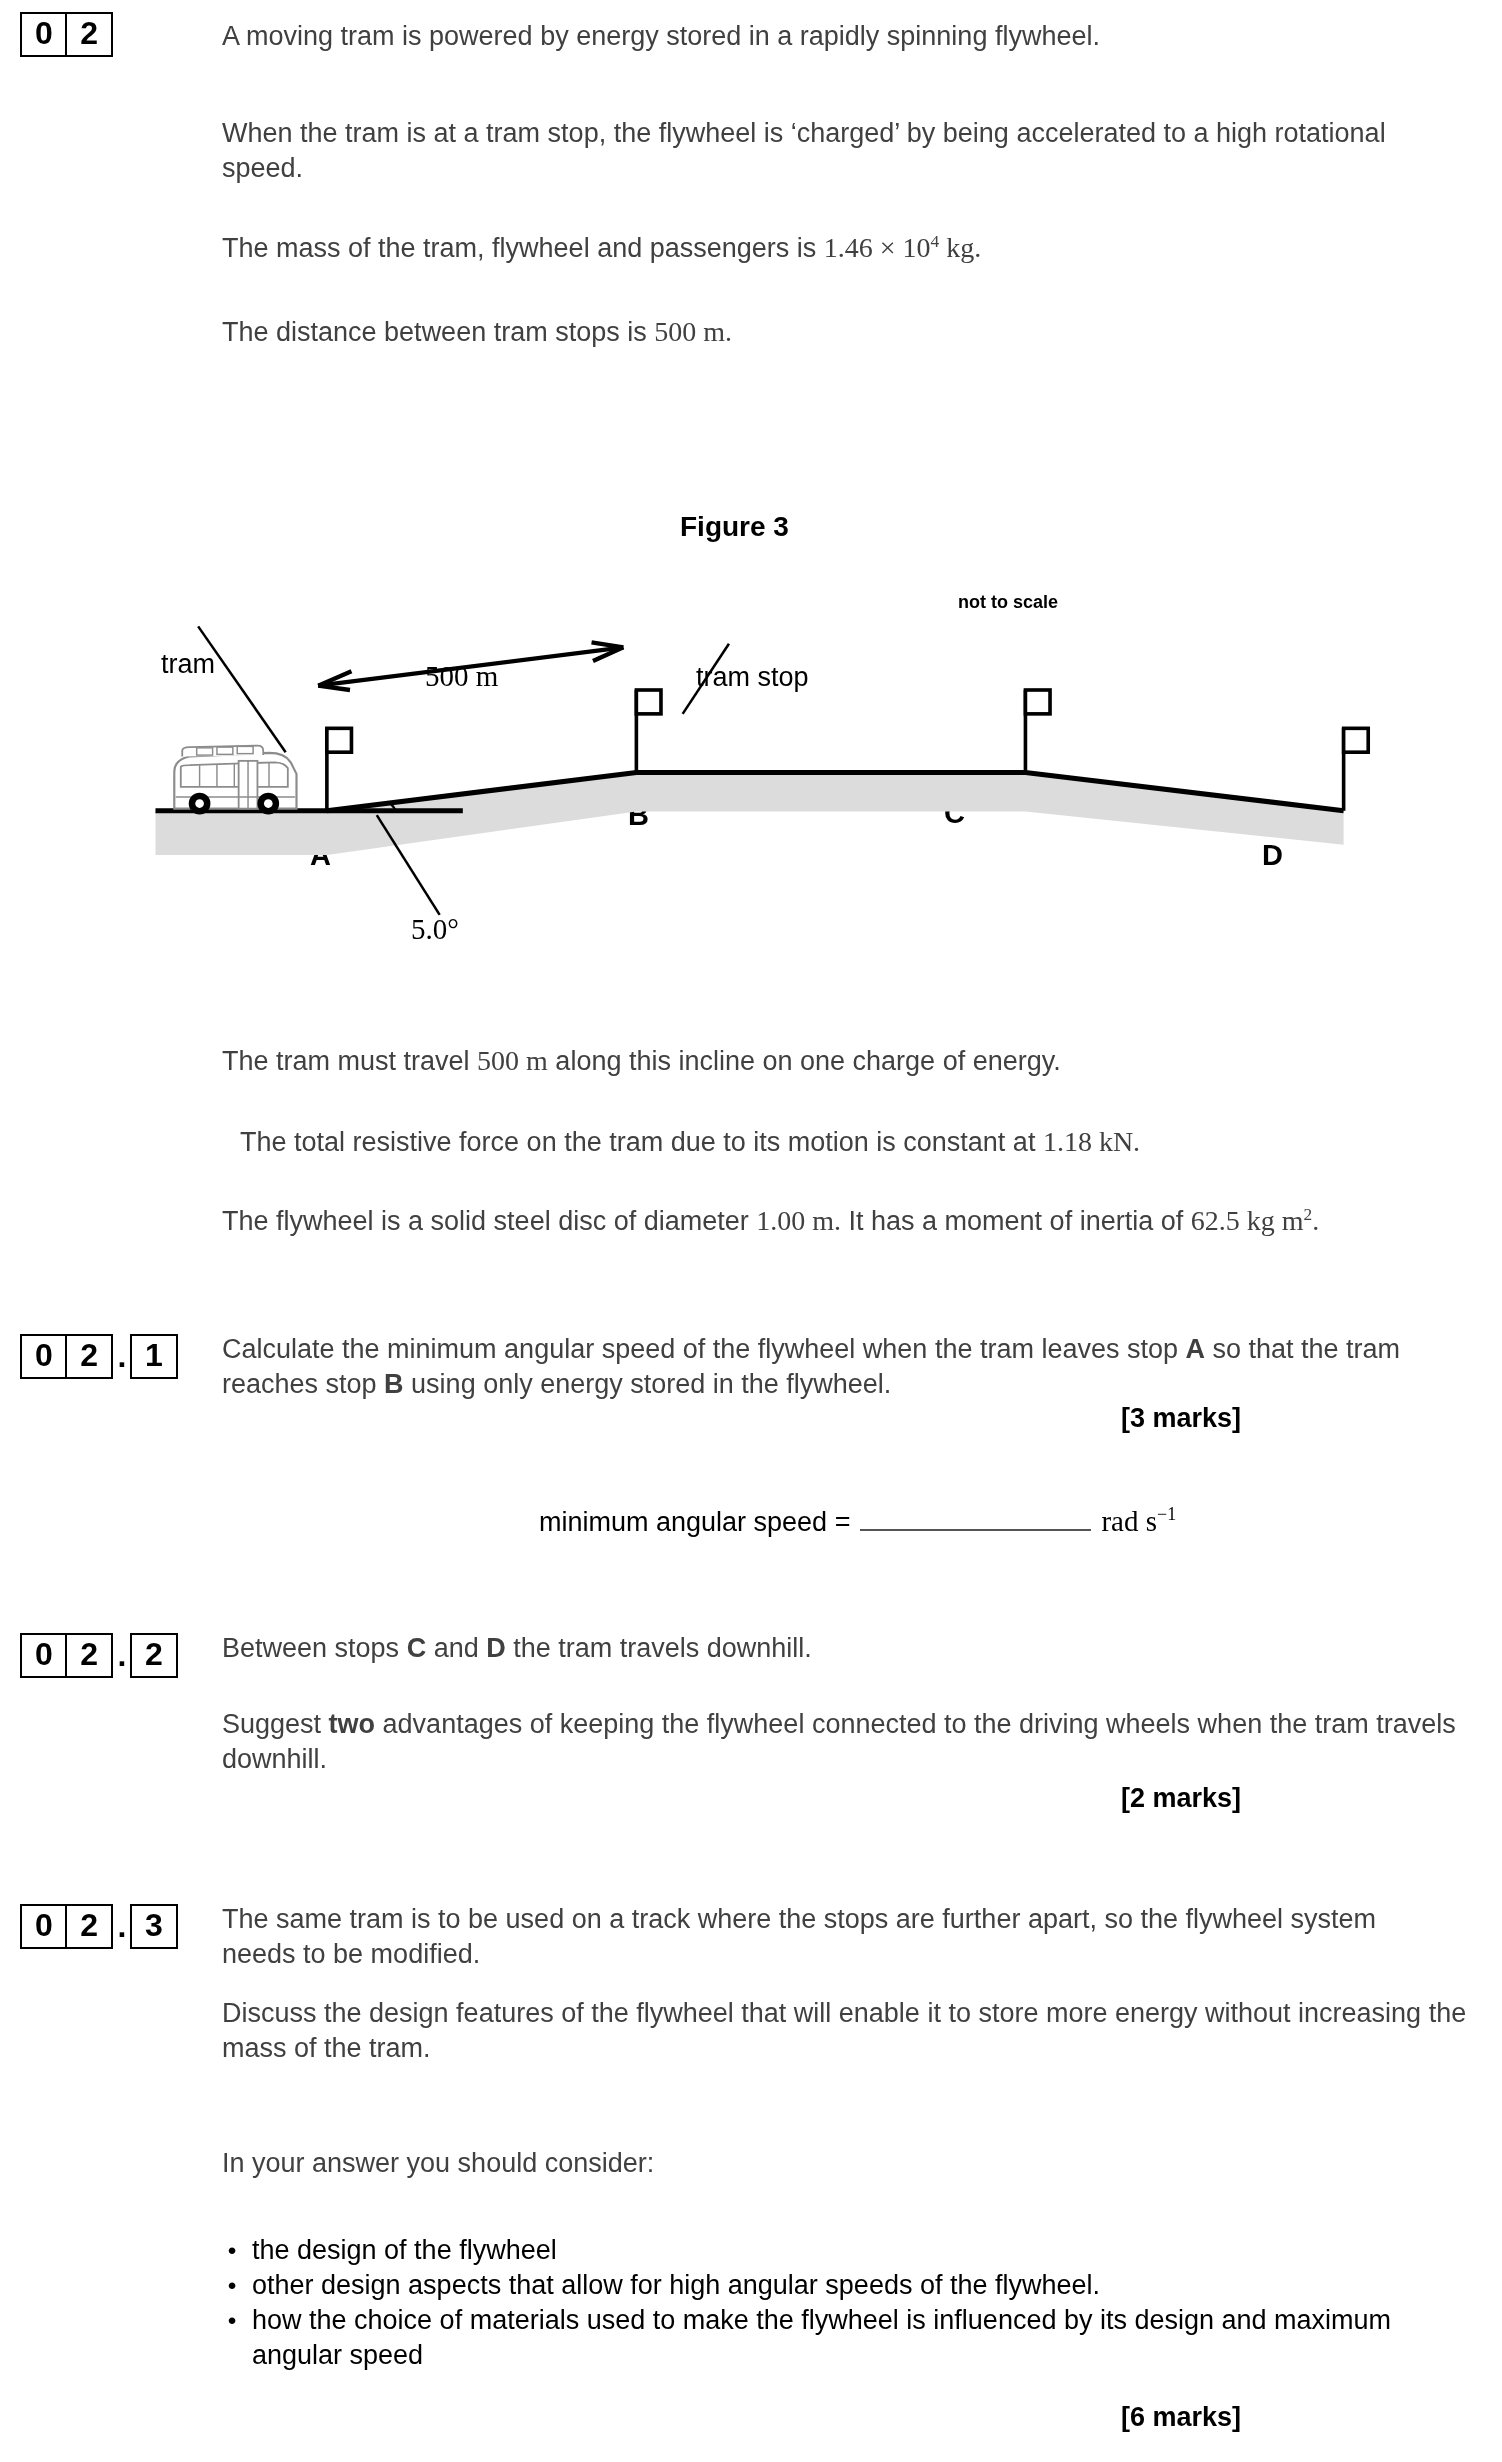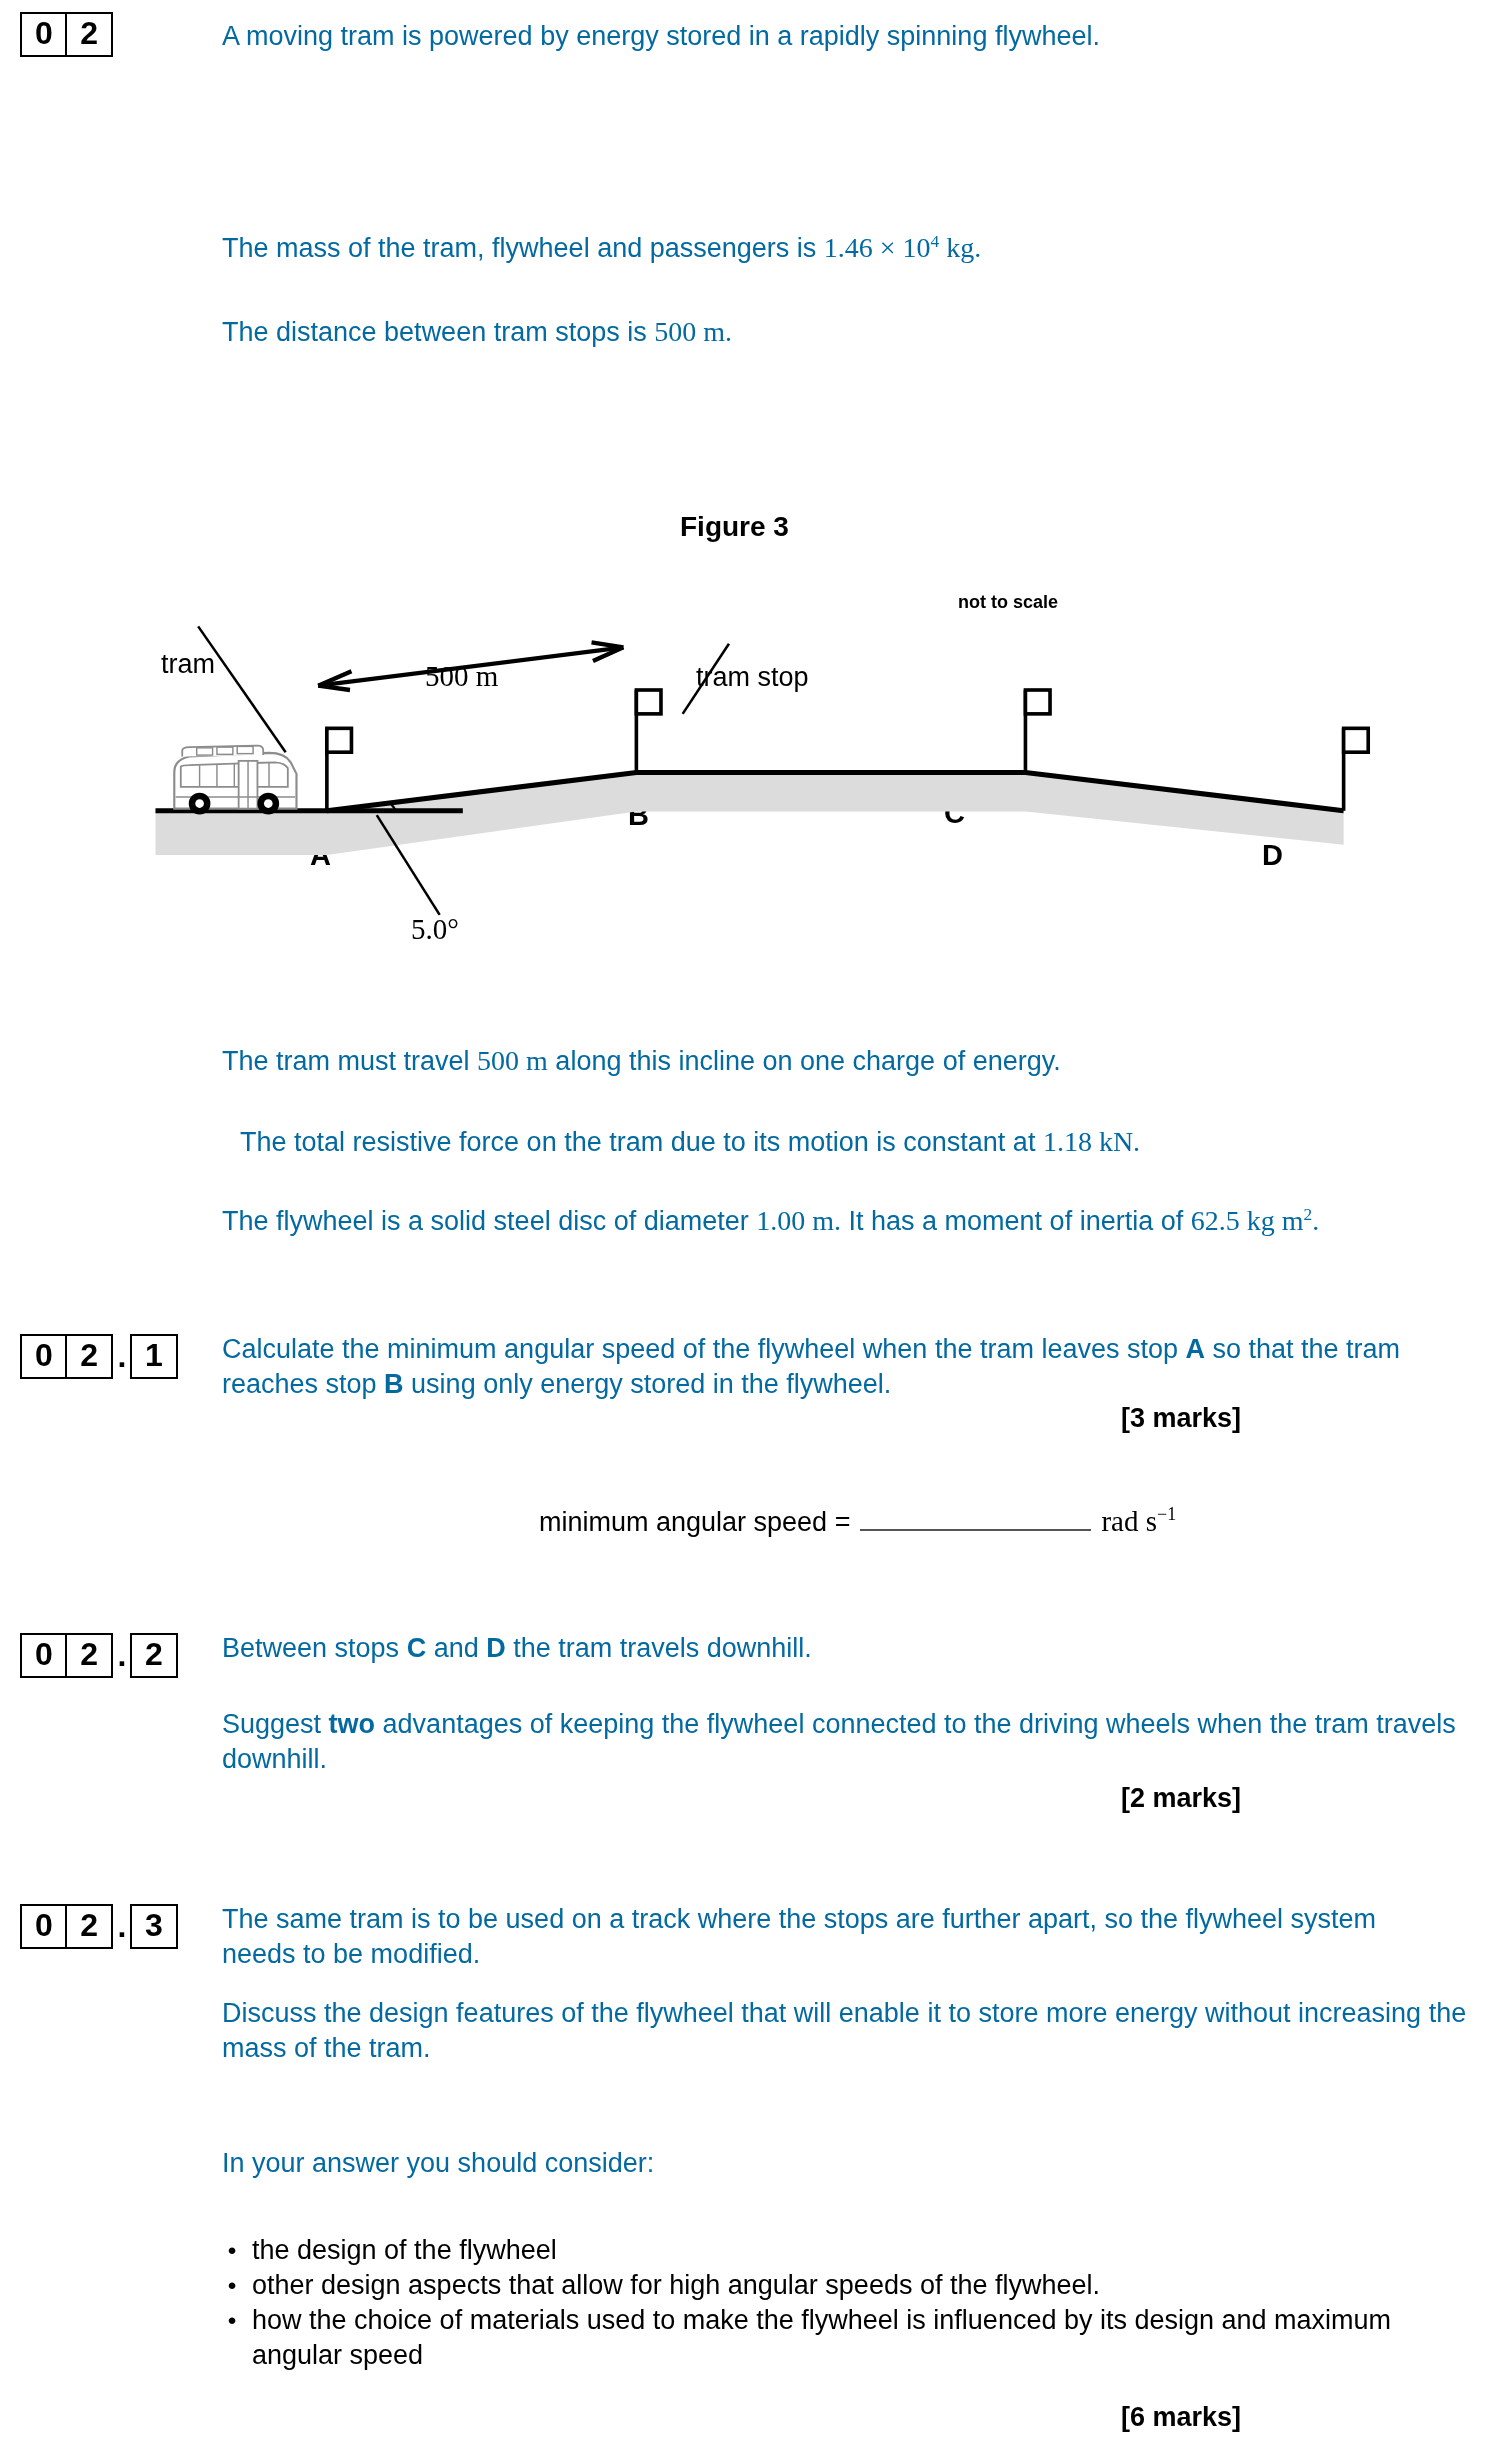--- a/index.html
+++ b/index.html
@@ -49,21 +49,21 @@
     top: -2.9px;
   }
   .qbox.sep { margin-left: 0; }
 
   
   .txt {
     position: absolute;
     font-size: 27px;
     line-height: 35px;
     font-family: "Liberation Sans", sans-serif;
-    color: #0369a1;
+    color: #404040;
   }
   .txt b { font-weight: bold; }
   .ser {
     font-family: "Liberation Serif", serif;
     font-size: 28px;
   }
   .ser sup {
     font-size: 0.62em;
     vertical-align: super;
     line-height: 0;
@@ -155,20 +155,21 @@
 
 <div class="page">
 
   <div class="qnum" style="left:20px; top:11.6px;">
     <div class="qbox">0</div>
     <div class="qbox">2</div>
   </div>
 
   <div class="txt" style="left:222px; top:19px; width:1258px;">A moving tram is powered by energy stored in a rapidly spinning flywheel.</div>
 
+  <div class="txt" style="left:222px; top:116px; width:1208px;">When the tram is at a tram stop, the flywheel is ‘charged’ by being accelerated to a high rotational speed.</div>
 
   <div class="txt" style="left:222px; top:230px; width:1258px;">
     <span>The mass of the tram, flywheel and passengers is </span><span class="ser"><span>1.46 × 10</span><sup>4</sup><span> kg.</span></span>
   </div>
 
   <div class="txt" style="left:222px; top:314px; width:1258px;">
     <span>The distance between tram stops is </span><span class="ser">500 m.</span>
   </div>
 
 

